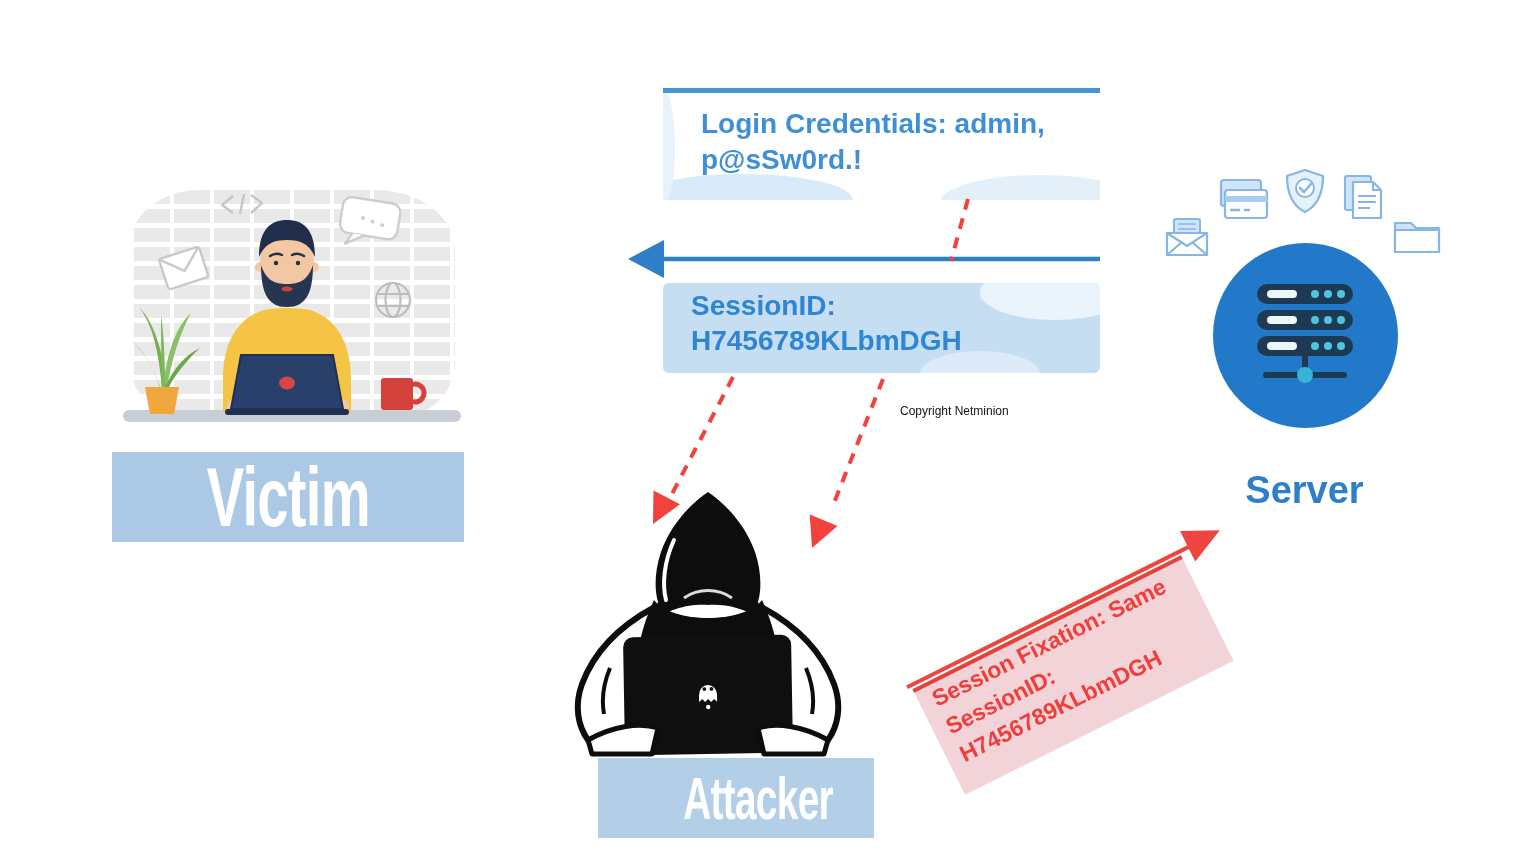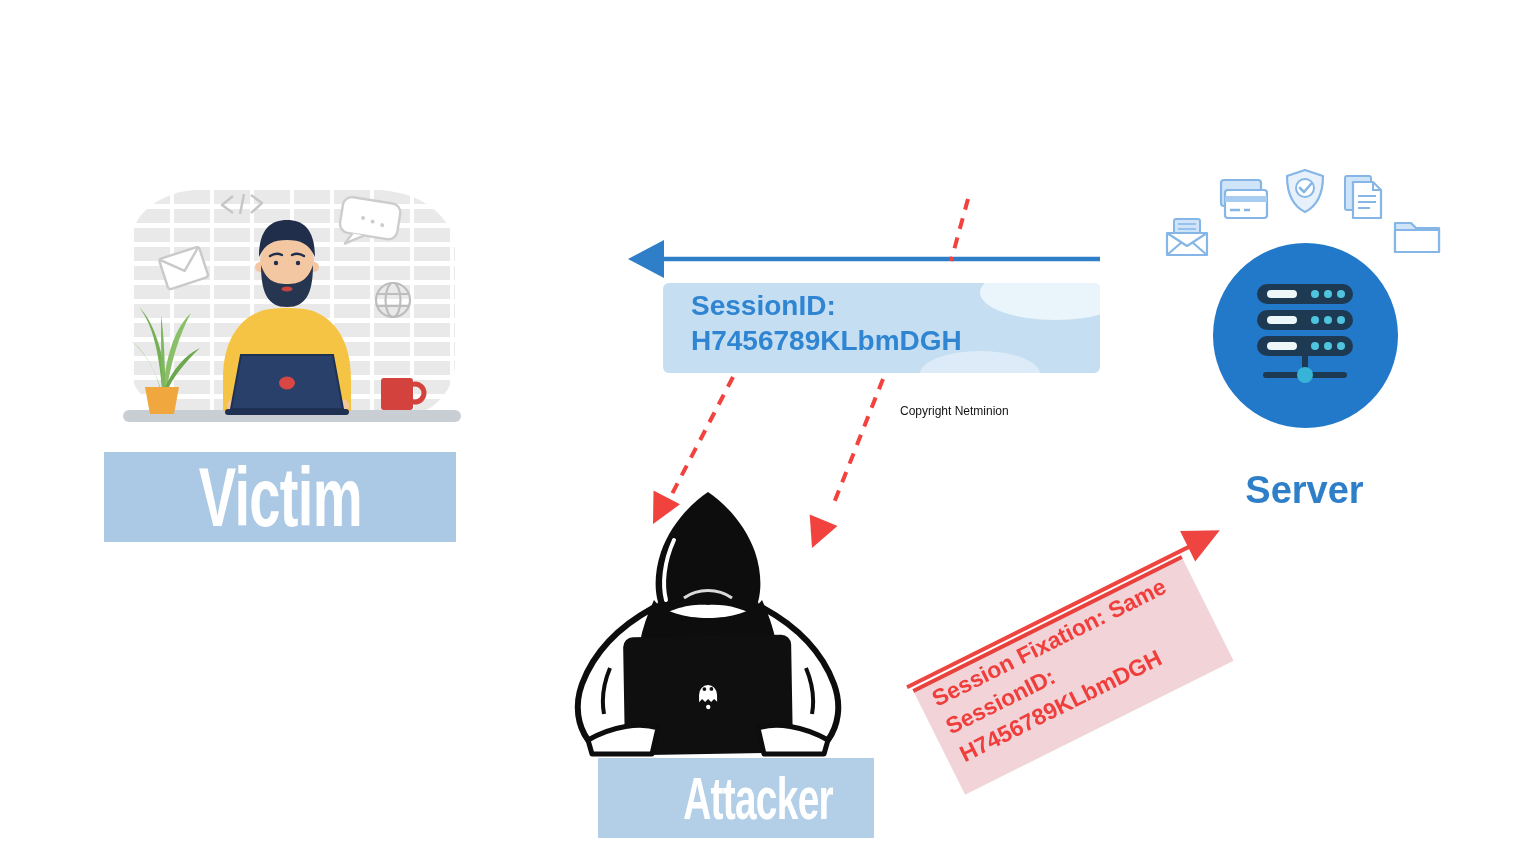--- a/index.html
+++ b/index.html
@@ -13,21 +13,21 @@
     background-color:#ffffff;
     background-image:
       repeating-linear-gradient(to right, rgba(255,255,255,.95) 0 4px, rgba(255,255,255,0) 4px 40px),
       repeating-linear-gradient(to bottom, #E9E9E9 0 14px, #ffffff 14px 19px);
     border-radius:70px 80px 60px 75px / 55px 60px 55px 50px;}
   .victim-illo svg{position:absolute;left:0;top:0;}
 
   
   .name-label{display:flex;align-items:center;justify-content:center;color:#ffffff;
     font-weight:700;}
-  .victim-label{left:104px;top:452px;width:352px;height:90px;background:#ABC9E4;}
+  .victim-label{left:112px;top:452px;width:352px;height:90px;background:#ABC9E4;}
   .victim-label .stretch{font-size:78px;line-height:88px;}
   .attacker-label{left:598px;top:758px;width:232px;height:80px;background:#B3CFE8;padding-left:44px;}
   .attacker-label .stretch{font-size:54px;line-height:78px;}
   .stretch{display:inline-block;transform:scaleX(.72) scaleY(1.08);transform-origin:center;
     letter-spacing:-1px;white-space:nowrap;}
 
   
   .login-box{left:663px;top:88px;width:437px;height:107px;background:#ffffff;
     border-top:5px solid #4795D9;overflow:hidden;}
   .login-box .blob1{position:absolute;left:-30px;bottom:-26px;width:220px;height:52px;
@@ -131,20 +131,29 @@
         <ellipse cx="172" cy="200" rx="8" ry="6.5" fill="#D84744"></ellipse>
         <rect x="110" y="226" width="124" height="6" rx="3" fill="#1E3152"></rect>
       </g>
     </svg>
   </div>
 
   <div class="abs name-label victim-label">
     <span class="stretch">Victim</span>
   </div>
 
+  <div class="abs login-box">
+    <div class="blob1"></div>
+    <div class="blob2"></div>
+    <div class="blob3"></div>
+    <div class="msg-text">
+      <div>Login Credentials: admin,</div>
+      <div>p@sSw0rd.!</div>
+    </div>
+  </div>
 
   <div class="abs session-box">
     <div class="cloud1"></div>
     <div class="cloud2"></div>
     <div class="msg-text">
       <div>SessionID:</div>
       <div>H7456789KLbmDGH</div>
     </div>
   </div>
 

